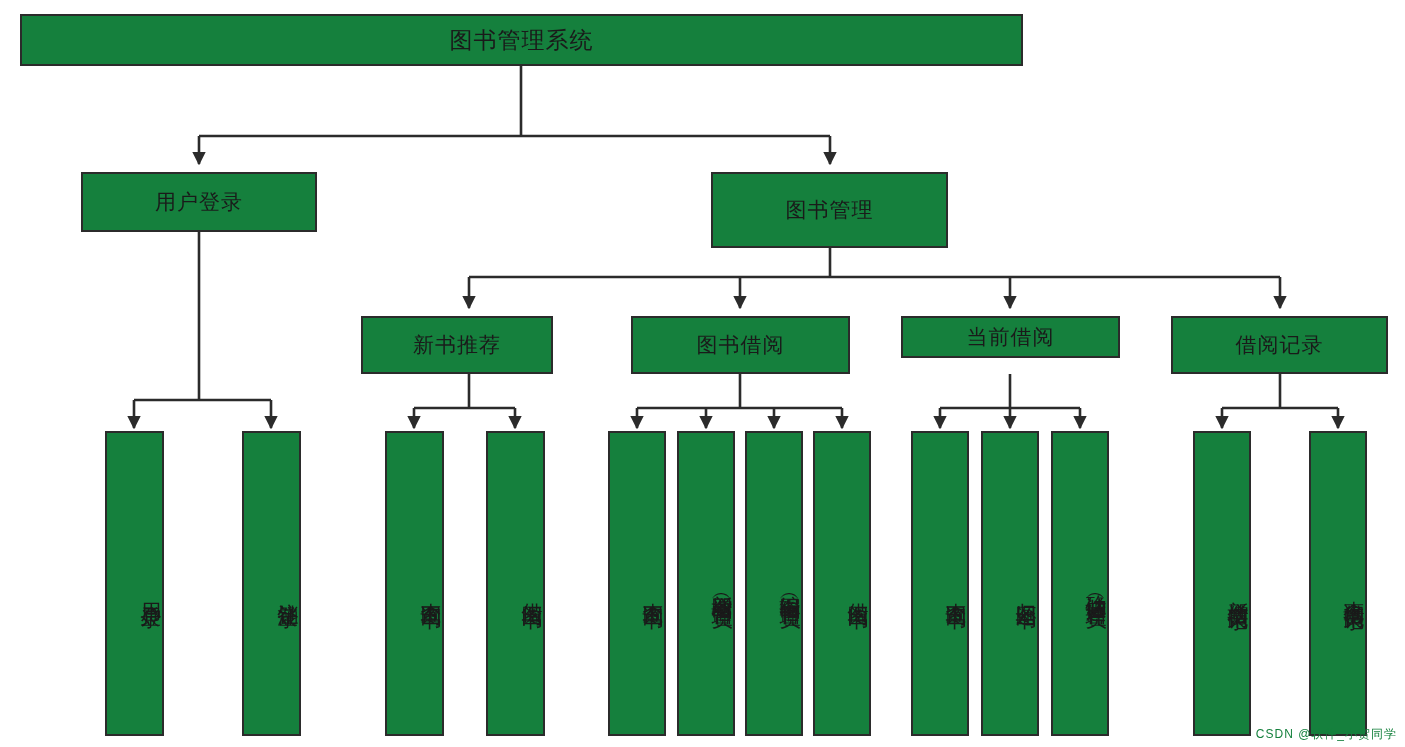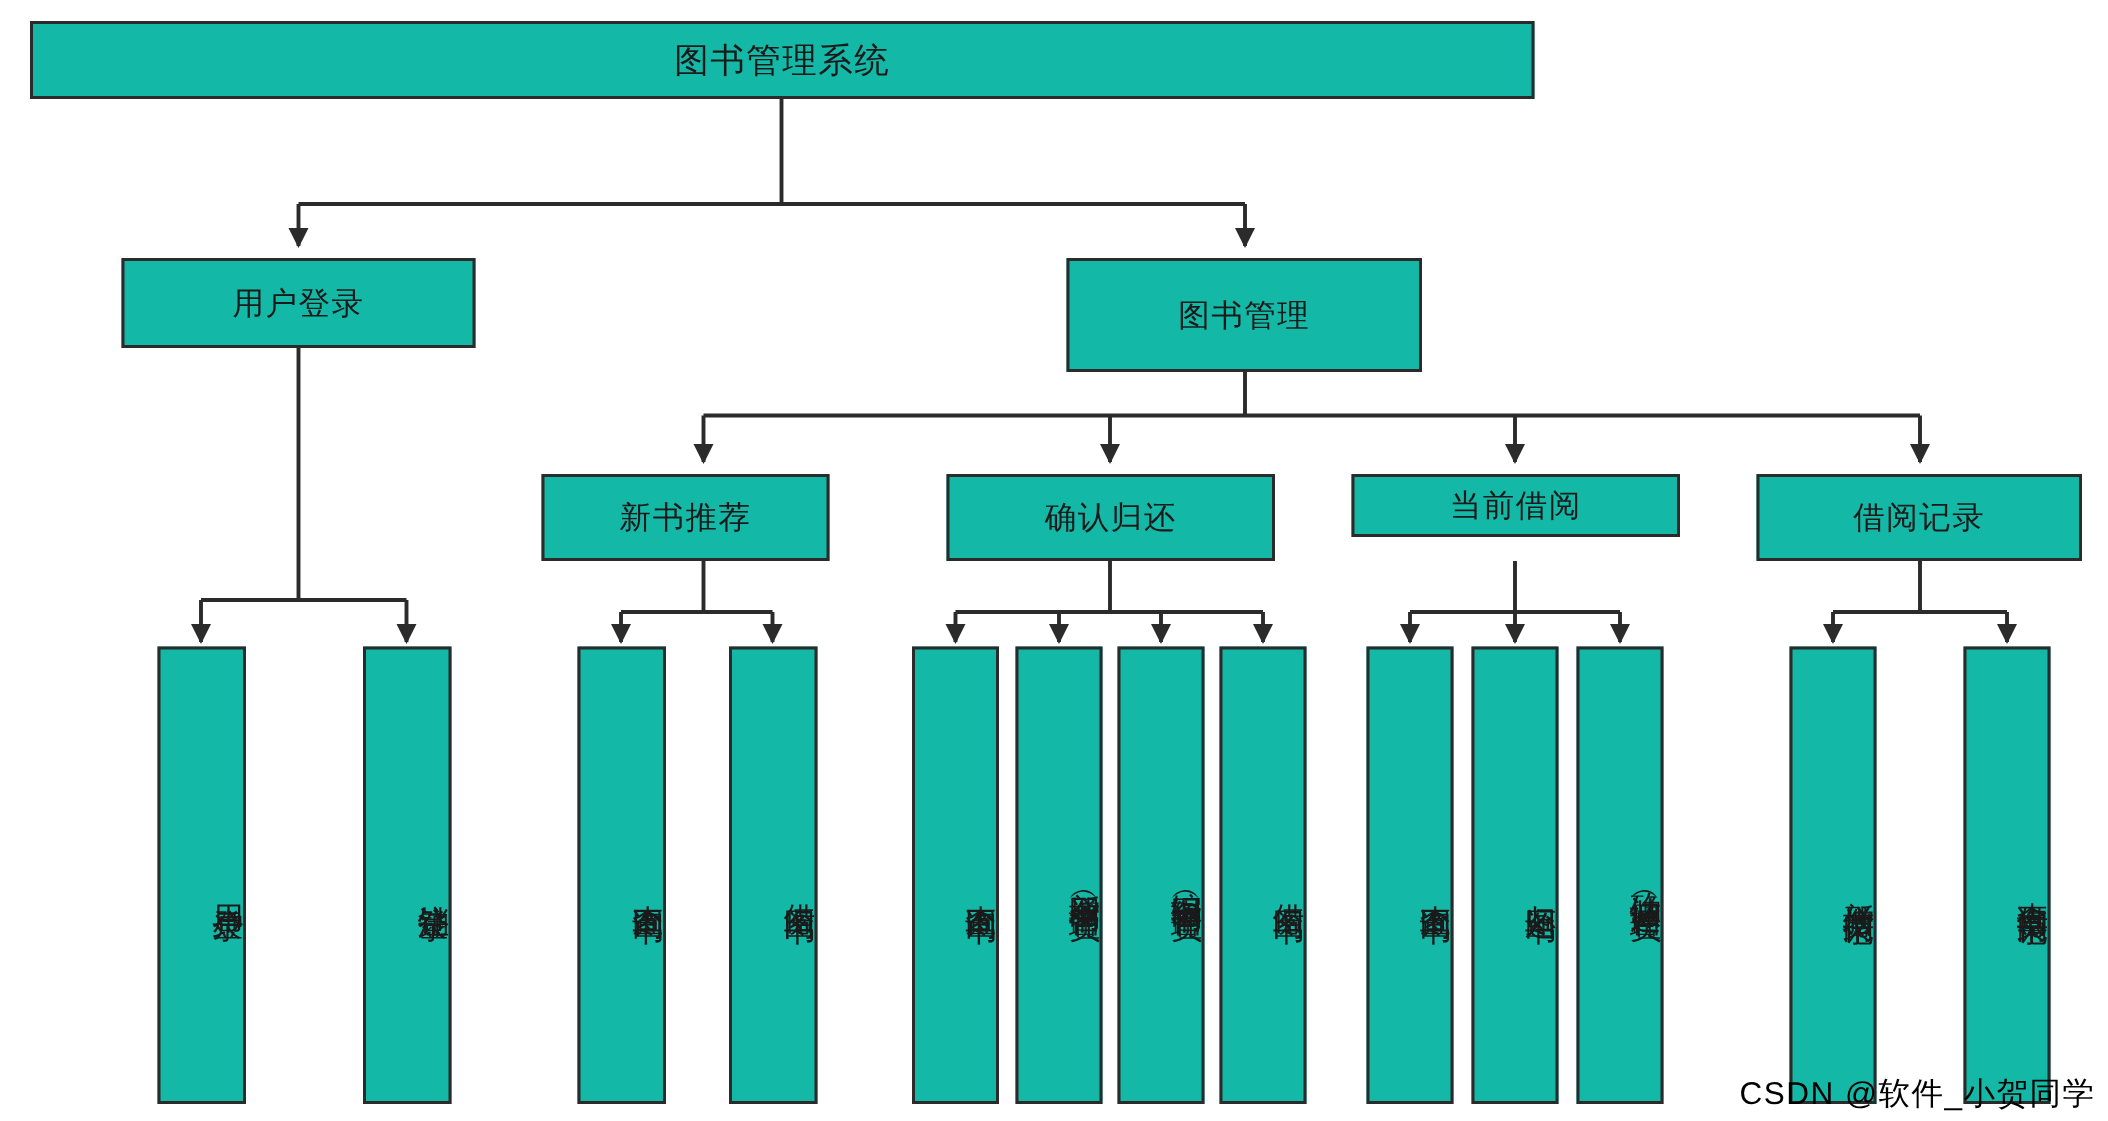--- a/index.html
+++ b/index.html
@@ -4,36 +4,36 @@
 <style>
   html,body{margin:0;padding:0;background:#ffffff;}
   body{
     width:1405px;height:747px;overflow:hidden;
     font-family:"Liberation Sans","DejaVu Sans",sans-serif;
   }
   #stage{position:relative;width:1405px;height:747px;background:#fff;}
   svg#wires{position:absolute;left:0;top:0;width:1405px;height:747px;}
   .node{
     position:absolute;box-sizing:border-box;
-    background:#14b8a6;border:2px solid #2b2b2b;
+    background:#15803d;border:2px solid #2b2b2b;
     display:flex;align-items:center;justify-content:center;
     color:#1a1a1a;
   }
   .node.horiz{font-size:21px;letter-spacing:1px;}
   .node.title{font-size:23px;letter-spacing:1px;}
   .node.vert{
     font-size:21px;letter-spacing:2px;
     writing-mode:vertical-rl;text-orientation:upright;
     align-items:flex-start;justify-content:center;
     padding-top:12px;line-height:1.02;
   }
   .node.vert.tall{padding-top:6px;}
   .watermark{
     position:absolute;right:8px;bottom:4px;
-    font-size:21px;color:#000000;letter-spacing:1px;
+    font-size:12px;color:#15803d;letter-spacing:1px;
     white-space:nowrap;pointer-events:none;
   }
 </style>
 </head>
 <body>
 
 <div id="stage">
 
   <svg id="wires" viewBox="0 0 1405 747" xmlns="http://www.w3.org/2000/svg">
     <defs>
@@ -93,21 +93,21 @@
     <span>用户登录</span>
   </div>
   <div class="node horiz" style="left:711px;top:172px;width:237px;height:76px;">
     <span>图书管理</span>
   </div>
 
   <div class="node horiz" style="left:361px;top:316px;width:192px;height:58px;">
     <span>新书推荐</span>
   </div>
   <div class="node horiz" style="left:631px;top:316px;width:219px;height:58px;">
-    <span>确认归还</span>
+    <span>图书借阅</span>
   </div>
   <div class="node horiz" style="left:901px;top:316px;width:219px;height:42px;">
     <span>当前借阅</span>
   </div>
   <div class="node horiz" style="left:1171px;top:316px;width:217px;height:58px;">
     <span>借阅记录</span>
   </div>
 
   <div class="node vert" style="left:105px;top:431px;width:59px;height:305px;">
     <span>用户登录</span>

